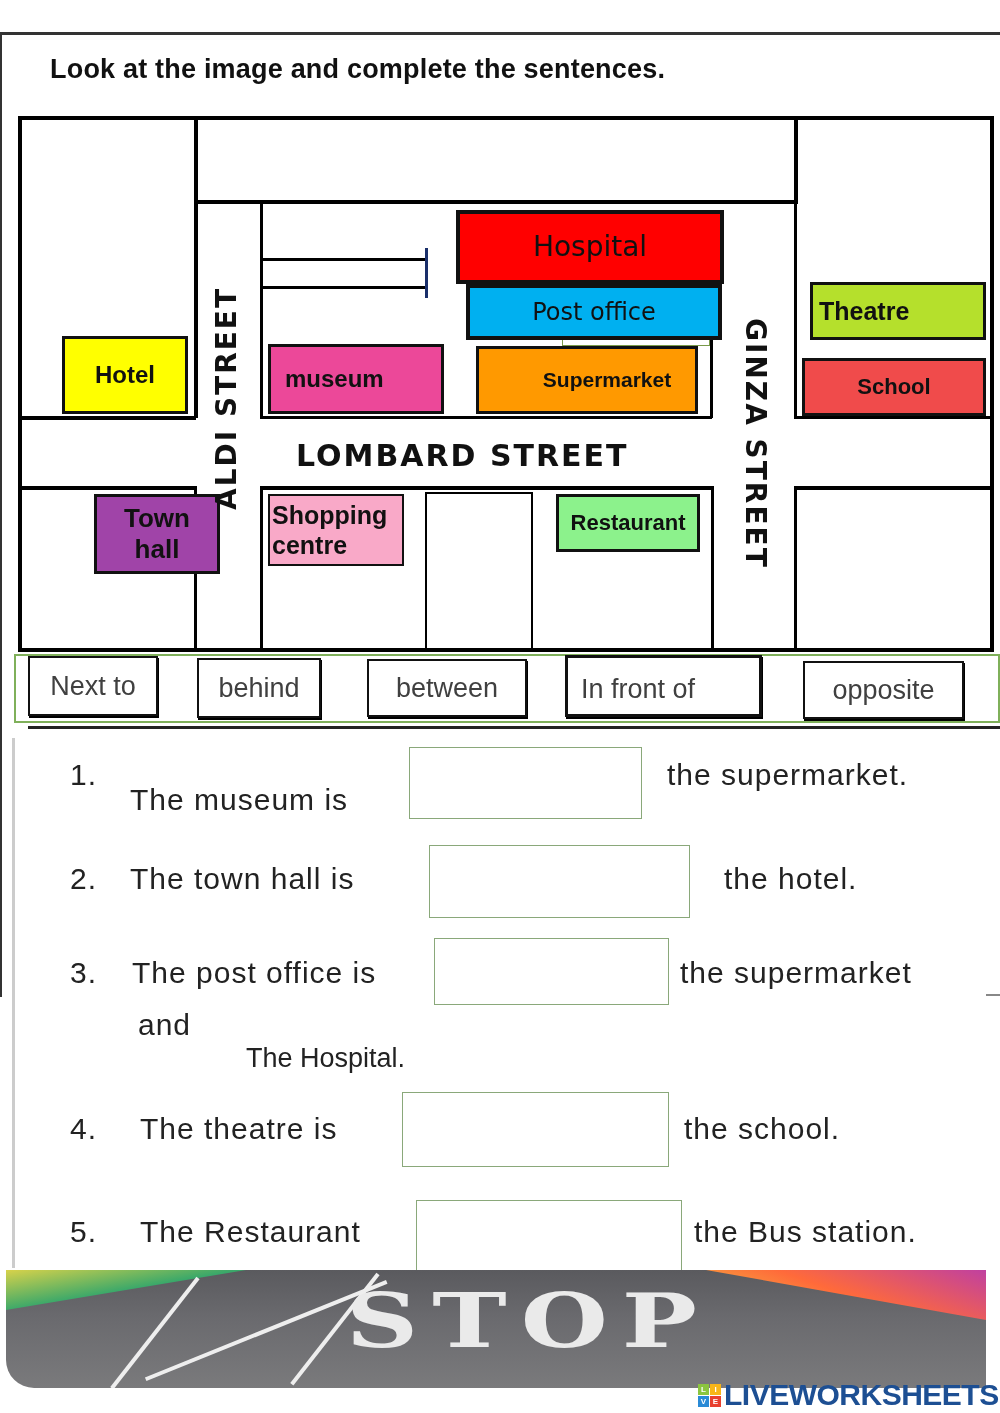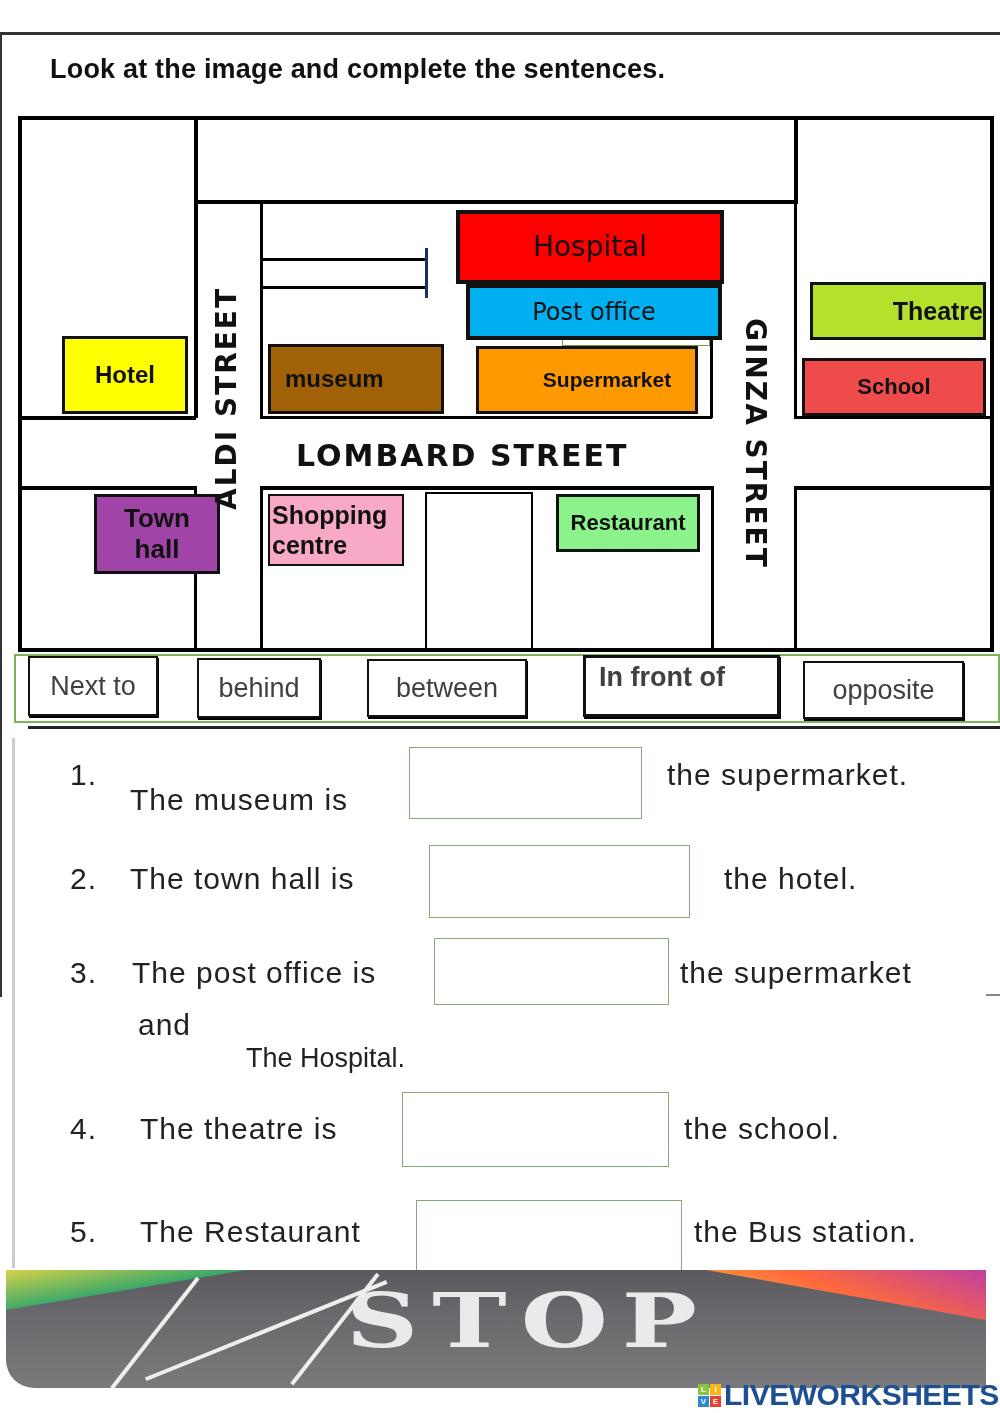--- a/index.html
+++ b/index.html
@@ -64,27 +64,27 @@
 
   <div class="bld" style="left:434px;top:72px;width:268px;height:74px;border-width:4px;background:#ff0000;font-weight:normal;font-family:'DejaVu Sans',sans-serif;font-size:28px;margin-top:18px;">
       <span>Hospital</span>
     </div>
   <div class="bld" style="left:444px;top:164px;width:256px;height:56px;border-width:4px;background:#00b0f0;font-weight:normal;font-family:'DejaVu Sans',sans-serif;font-size:24px;">
       <span>Post office</span>
     </div>
   <div class="bld" style="left:454px;top:226px;width:222px;height:68px;background:#ff9900;font-size:21px;padding-left:40px;">
       <span>Supermarket</span>
     </div>
-  <div class="bld" style="left:246px;top:224px;width:176px;height:70px;background:#a16207;justify-content:flex-start;padding-left:14px;">
+  <div class="bld" style="left:246px;top:224px;width:176px;height:70px;background:#ec4899;justify-content:flex-start;padding-left:14px;">
       <span>museum</span>
     </div>
   <div class="bld" style="left:40px;top:216px;width:126px;height:78px;background:#ffff00;">
       <span>Hotel</span>
     </div>
-  <div class="bld" style="left:788px;top:162px;width:176px;height:58px;background:#b5e02c;justify-content:flex-end;padding-left:16px;font-size:25px;">
+  <div class="bld" style="left:788px;top:162px;width:176px;height:58px;background:#b5e02c;justify-content:flex-start;padding-left:6px;font-size:25px;">
       <span>Theatre</span>
     </div>
   <div class="bld" style="left:780px;top:238px;width:184px;height:58px;background:#f04b4b;font-size:22px;">
       <span>School</span>
     </div>
   <div class="bld" style="left:40px;top:374px;width:126px;height:80px;background:#a044a8;flex-direction:column;font-size:26px;margin-left:32px;">
       <span>Town</span>
       <span>hall</span>
     </div>
   <div class="bld" style="left:246px;top:374px;width:136px;height:72px;background:#f9a9c8;flex-direction:column;align-items:flex-start;padding-left:2px;border-width:2px;font-size:25px;">
@@ -97,21 +97,21 @@
 
   <div class="street" style="left:188px;top:390px;transform:rotate(-90deg);transform-origin:left top;font-size:28px;">ALDI STREET</div>
   <div class="street" style="left:274px;top:318px;">LOMBARD STREET</div>
   <div class="street" style="left:750px;top:198px;transform:rotate(90deg);transform-origin:left top;font-size:28px;">GINZA STREET</div>
 </div>
 
 <div class="abs wordbank"></div>
 <div class="word" style="left:28px;top:656px;width:130px;height:60px;">Next to</div>
 <div class="word" style="left:197px;top:658px;width:124px;height:60px;">behind</div>
 <div class="word" style="left:367px;top:659px;width:160px;height:58px;">between</div>
-<div class="word" style="left:583px;top:655px;width:197px;height:62px;border-width:3px;justify-content:flex-start;padding-left:13px;align-items:flex-start;padding-top:4px;font-weight:bold;">In front of</div>
+<div class="word" style="left:565px;top:655px;width:197px;height:62px;border-width:3px;justify-content:flex-start;padding-left:13px;align-items:flex-start;padding-top:16px;">In front of</div>
 <div class="word" style="left:803px;top:661px;width:161px;height:58px;">opposite</div>
 <div class="abs bottomline"></div>
 
 <div class="abs qleft"></div>
 
 <div>
   <span class="q" style="left:70px;top:758px;">1.</span>
   <span class="q" style="left:130px;top:758px;margin-top:25px;">The museum is</span>
   <div class="ans" style="left:409px;top:747px;width:233px;height:72px;"><input type="text" value="" style=""></div>
   <span class="q" style="left:667px;top:758px;">the  supermarket.</span>

